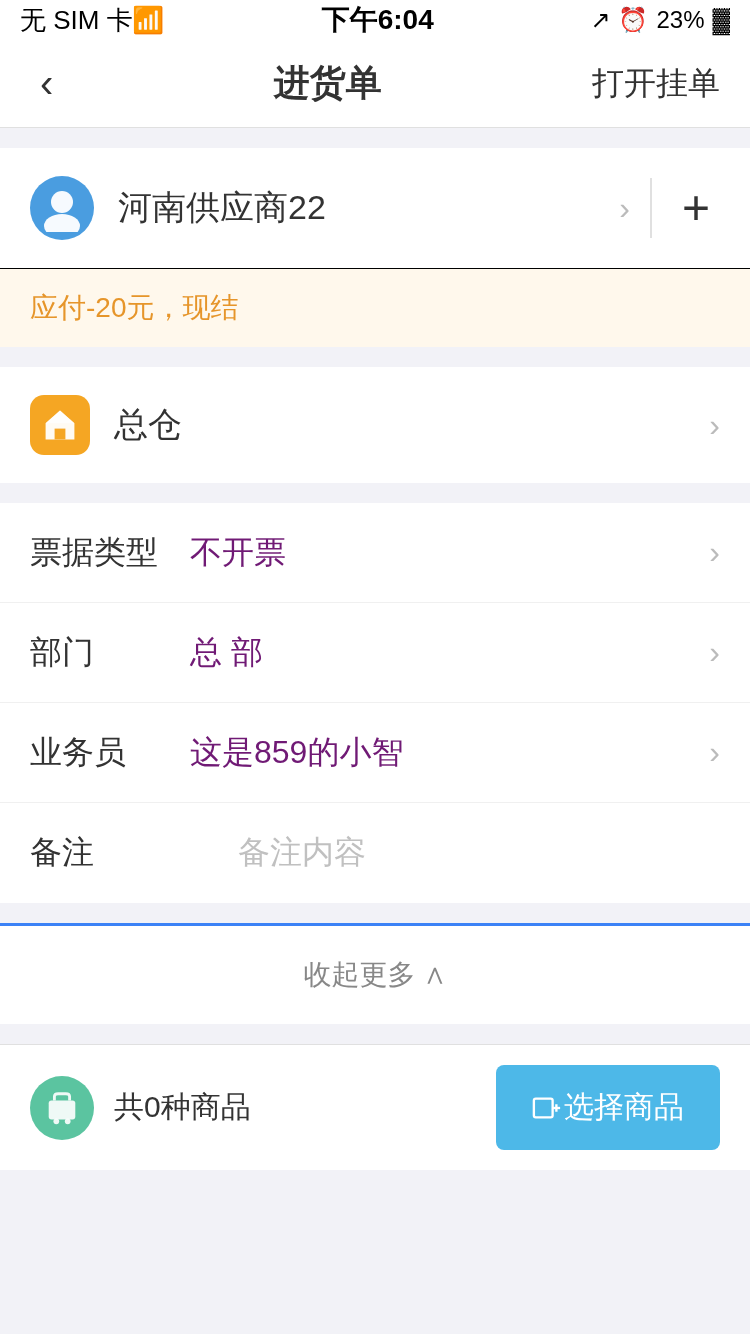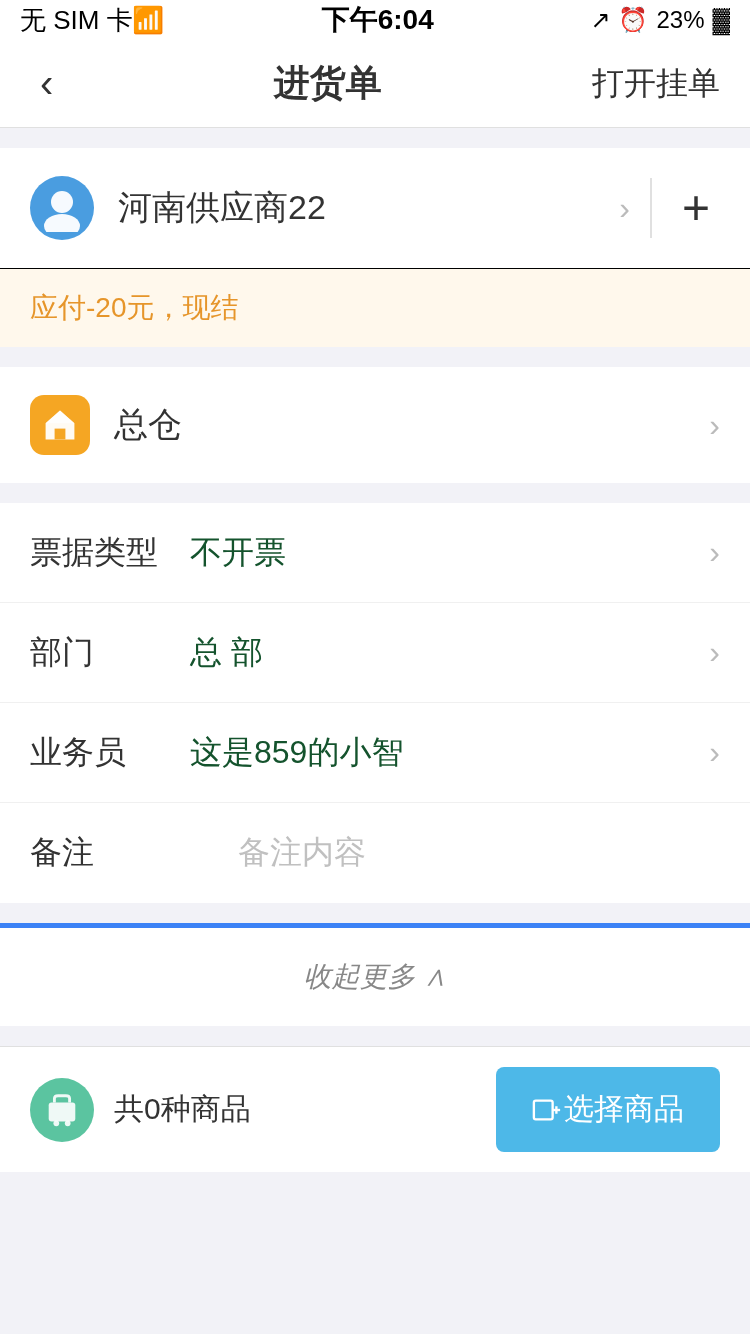--- a/index.html
+++ b/index.html
@@ -164,38 +164,37 @@
     }
     .form-label {
       font-size: 32px;
       color: #333;
       width: 140px;
       flex-shrink: 0;
     }
     .form-value {
       flex: 1;
       font-size: 32px;
-      color: #14532d;
+      color: #701a75;
       padding-left: 20px;
     }
     .form-value.placeholder {
       color: #c0c0c0;
     }
 
     
     .collapse-row {
       background: #fff;
       text-align: center;
       padding: 30px;
       font-size: 28px;
       color: #888;
       margin-top: 20px;
       cursor: pointer;
-      border-top: 5px solid #3b82f6;
-      font-style: italic;
+      border-top: 3px solid #3b82f6;
     }
 
     
     .bottom-bar {
       background: #fff;
       display: flex;
       align-items: center;
       padding: 20px 30px;
       margin-top: 20px;
       border-top: 1px solid #e0e0e0;

